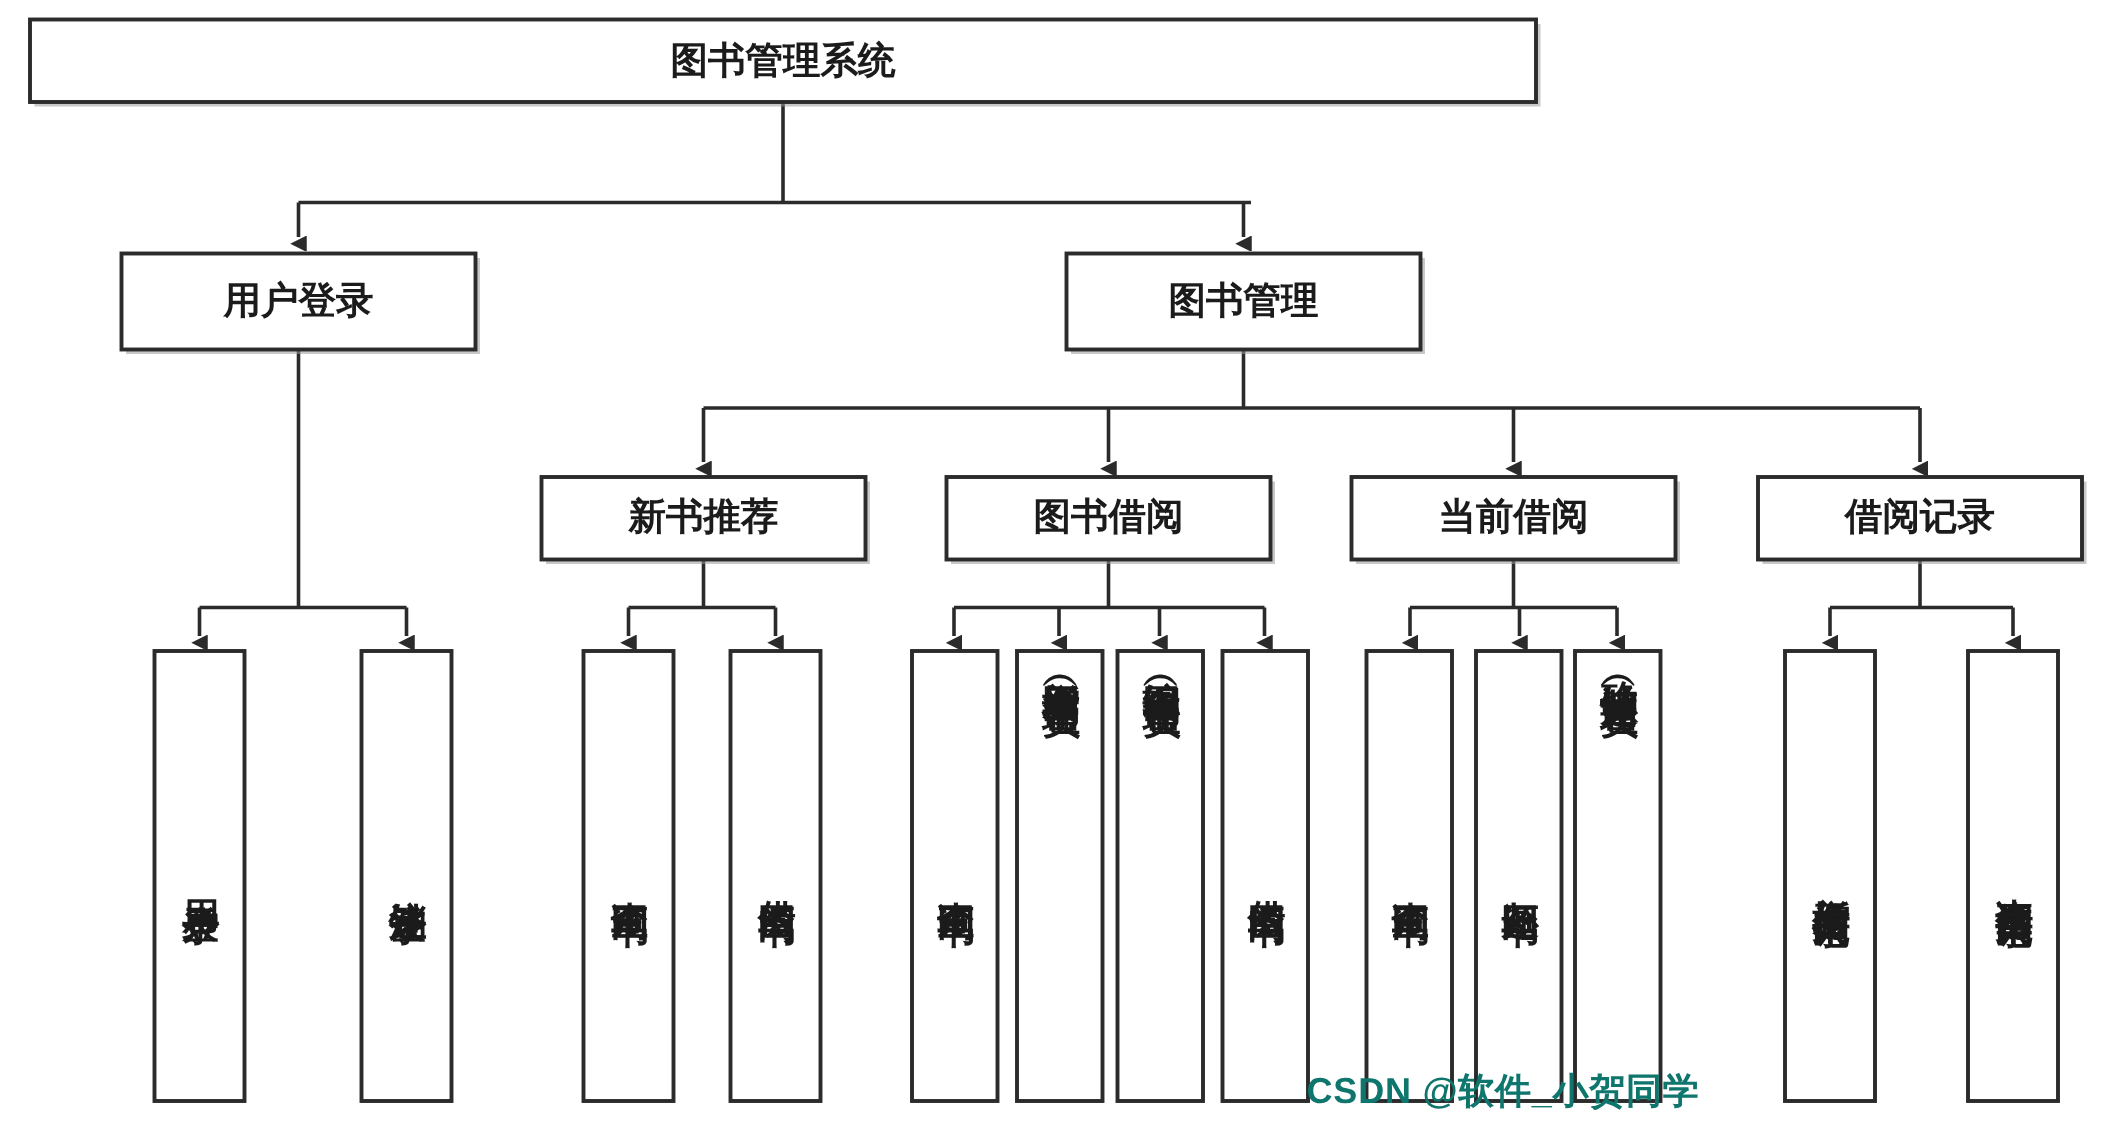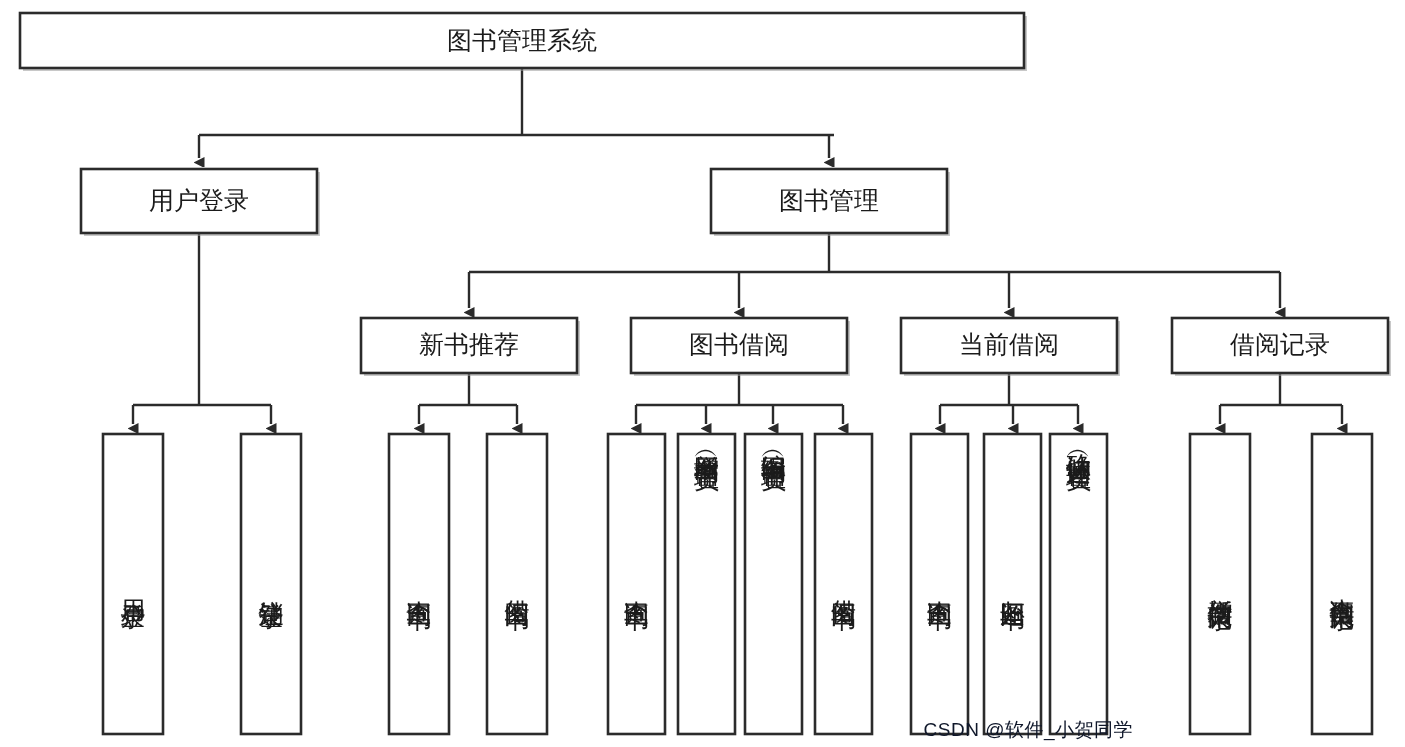--- a/index.html
+++ b/index.html
@@ -11,20 +11,21 @@
     width: 1405px;
     height: 747px;
     font-family: "Liberation Sans", "DejaVu Sans", sans-serif;
     overflow: hidden;
   }
   #diagram-root {
     position: relative;
     width: 1141px;
     height: 747px;
     background: #ffffff;
+    font-weight: bold;
   }
   svg.diagram {
     position: absolute;
     left: 0;
     top: 0;
     width: 1405px;
     height: 747px;
   }
   .node-rect {
     fill: #ffffff;
@@ -47,22 +48,22 @@
     fill: #1b1b1b;
     font-size: 25px;
     text-anchor: middle;
     dominant-baseline: middle;
   }
   .watermark {
     position: absolute;
     right: 8px;
     bottom: 4px;
     font-family: "Liberation Sans", "DejaVu Sans", sans-serif;
-    font-size: 19px;
-    color: #0f172a;
+    font-size: 24px;
+    color: #0f766e;
     letter-spacing: 0.5px;
     white-space: nowrap;
     user-select: none;
   }
   
   .vtext-wrap {
     position: absolute;
     display: flex;
     align-items: center;
     justify-content: center;

